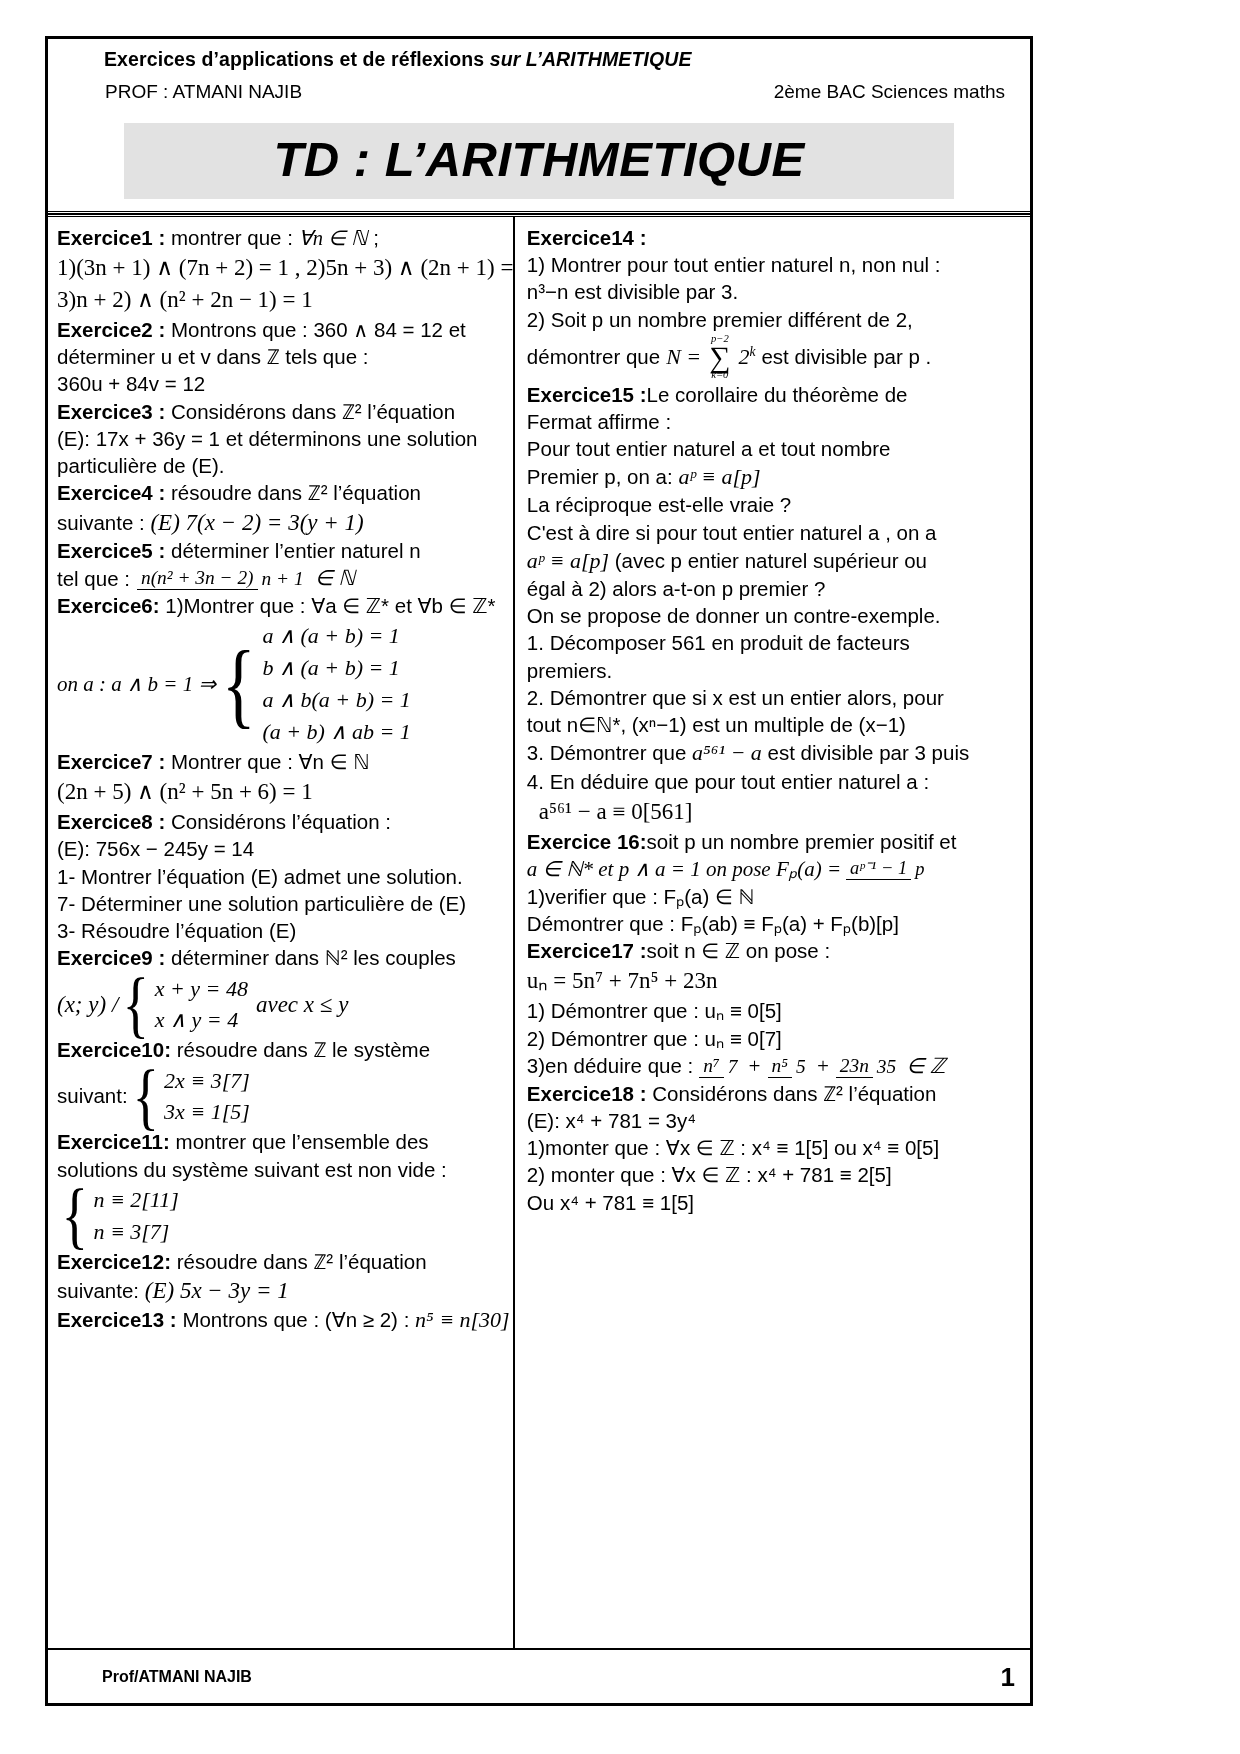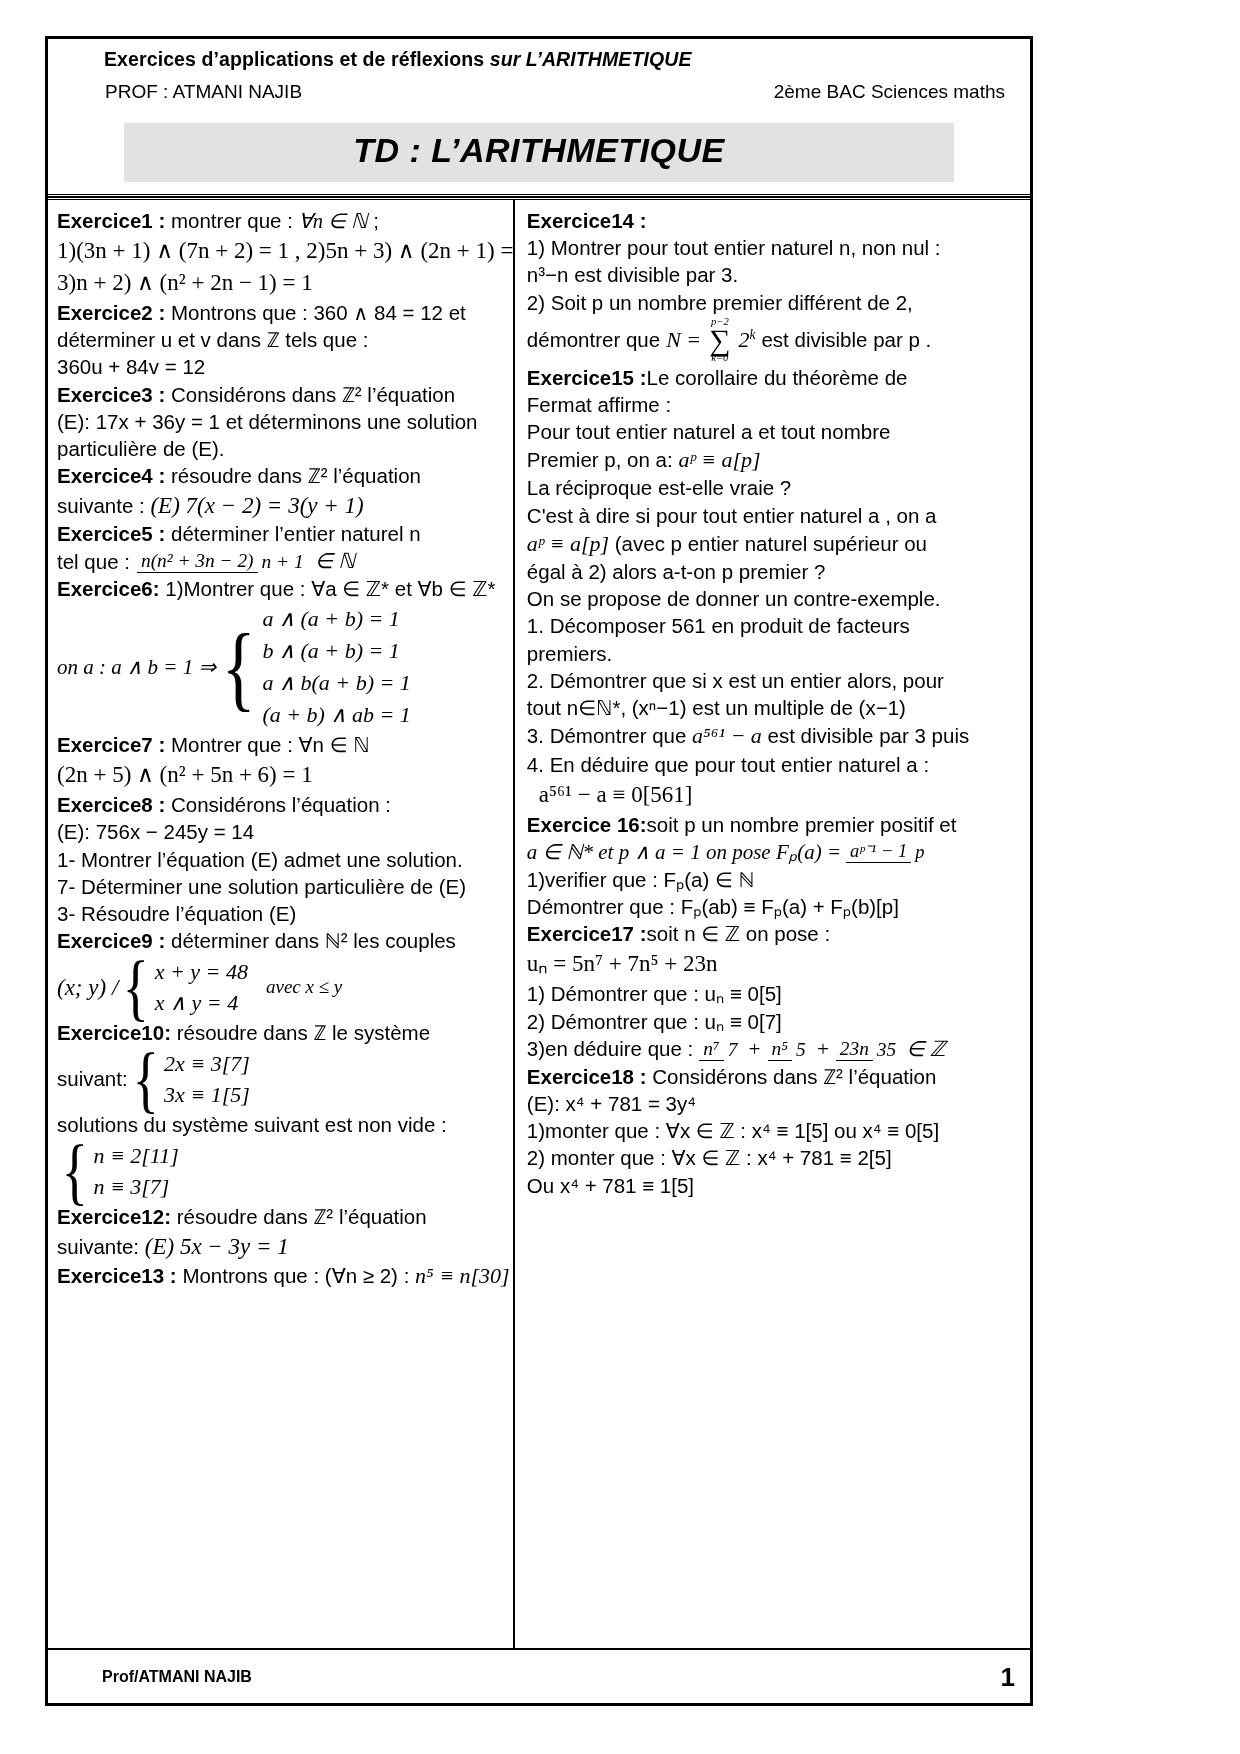--- a/index.html
+++ b/index.html
@@ -52,21 +52,21 @@
   .title-wrap {
     display: flex;
     justify-content: center;
     margin-top: 20px;
     margin-bottom: 4px;
   }
   .doc-title {
     background: #e2e2e2;
     width: 830px;
     text-align: center;
-    font-size: 34px;
+    font-size: 49px;
     font-weight: bold;
     font-style: italic;
     letter-spacing: .5px;
     padding: 8px 0 12px 0;
   }
 
   
   .body-cols {
     display: flex;
     flex: 1 1 auto;
@@ -256,38 +256,42 @@
       </div>
       <div class="ln" style="display:flex;align-items:center;">
         <span class="mi" style="font-size:23px">(x; y) /</span>
         <span class="brace-grp">
           <span class="brace tall">{</span>
           <span class="brace-items mi" style="font-size:22px">
             <span>x + y = 48</span>
             <span>x ∧ y = 4</span>
           </span>
         </span>
-        <span class="mi" style="font-size:19px;margin-left:18px;">avec  x ≤ y</span>
+        <span class="mi" style="font-size:23px;margin-left:8px;">avec  x ≤ y</span>
       </div>
 
       <div class="ln">
         <b class="ex">Exercice10:</b>
         <span>résoudre dans ℤ  le système</span>
       </div>
       <div class="ln" style="display:flex;align-items:center;">
         <span>suivant:</span>
         <span class="brace-grp">
           <span class="brace tall">{</span>
           <span class="brace-items mi" style="font-size:22px">
             <span>2x ≡ 3[7]</span>
             <span>3x ≡ 1[5]</span>
           </span>
         </span>
       </div>
 
+      <div class="ln">
+        <b class="ex">Exercice11:</b>
+        <span>montrer que l’ensemble des</span>
+      </div>
       <div class="ln">solutions du système suivant est non vide :</div>
       <div class="ln" style="display:flex;align-items:center;">
         <span class="brace-grp">
           <span class="brace tall">{</span>
           <span class="brace-items mi" style="font-size:22px">
             <span>n ≡ 2[11]</span>
             <span>n ≡ 3[7]</span>
           </span>
         </span>
       </div>

